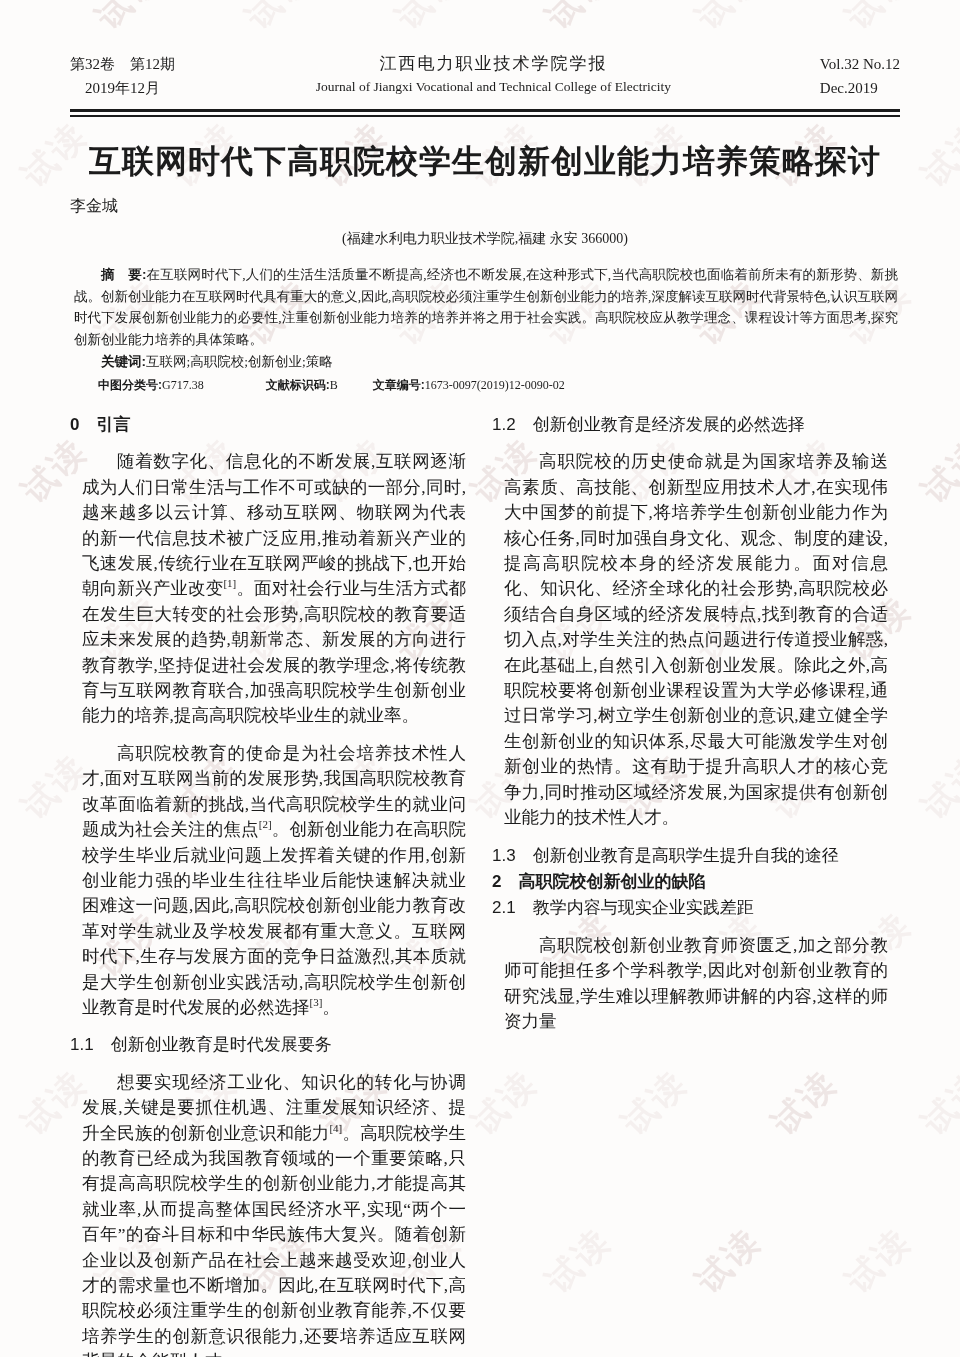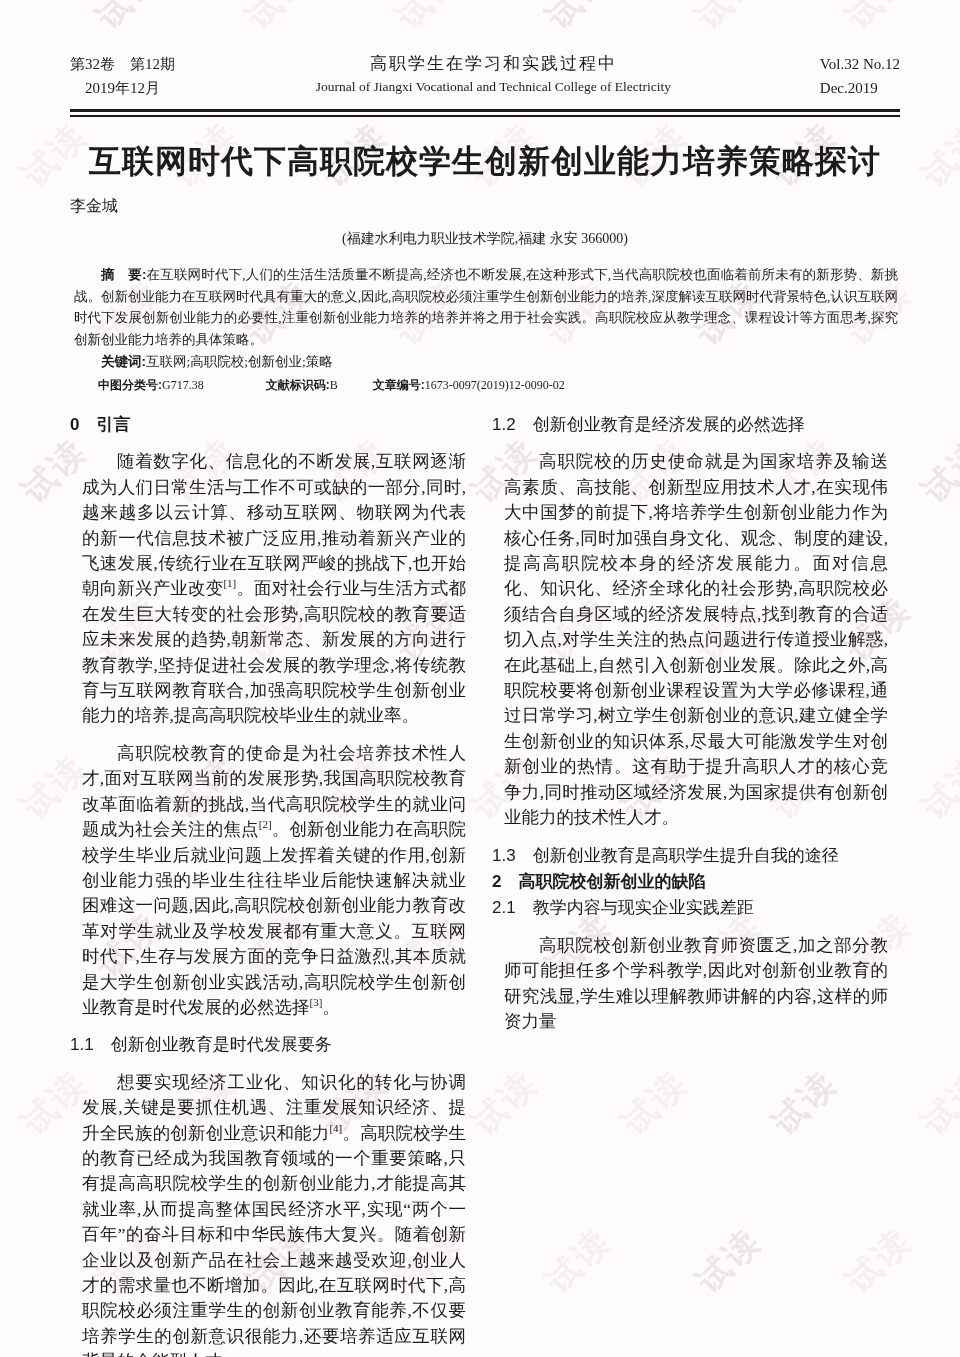--- a/index.html
+++ b/index.html
@@ -140,21 +140,21 @@
     </div>
 
   <div class="content">
 
     <div class="jheader">
       <div class="hdr-side hdr-left">
         <div>第32卷　第12期</div>
         <div>2019年12月</div>
       </div>
       <div class="hdr-center">
-        <div class="jtitle-cn">高职学生在学习和实践过程中</div>
+        <div class="jtitle-cn">江西电力职业技术学院学报</div>
         <div class="jtitle-en">Journal of Jiangxi Vocational and Technical College of Electricity</div>
       </div>
       <div class="hdr-side hdr-right">
         <div>Vol.32 No.12</div>
         <div>Dec.2019</div>
       </div>
     </div>
 
     <div class="double-rule"></div>
 

